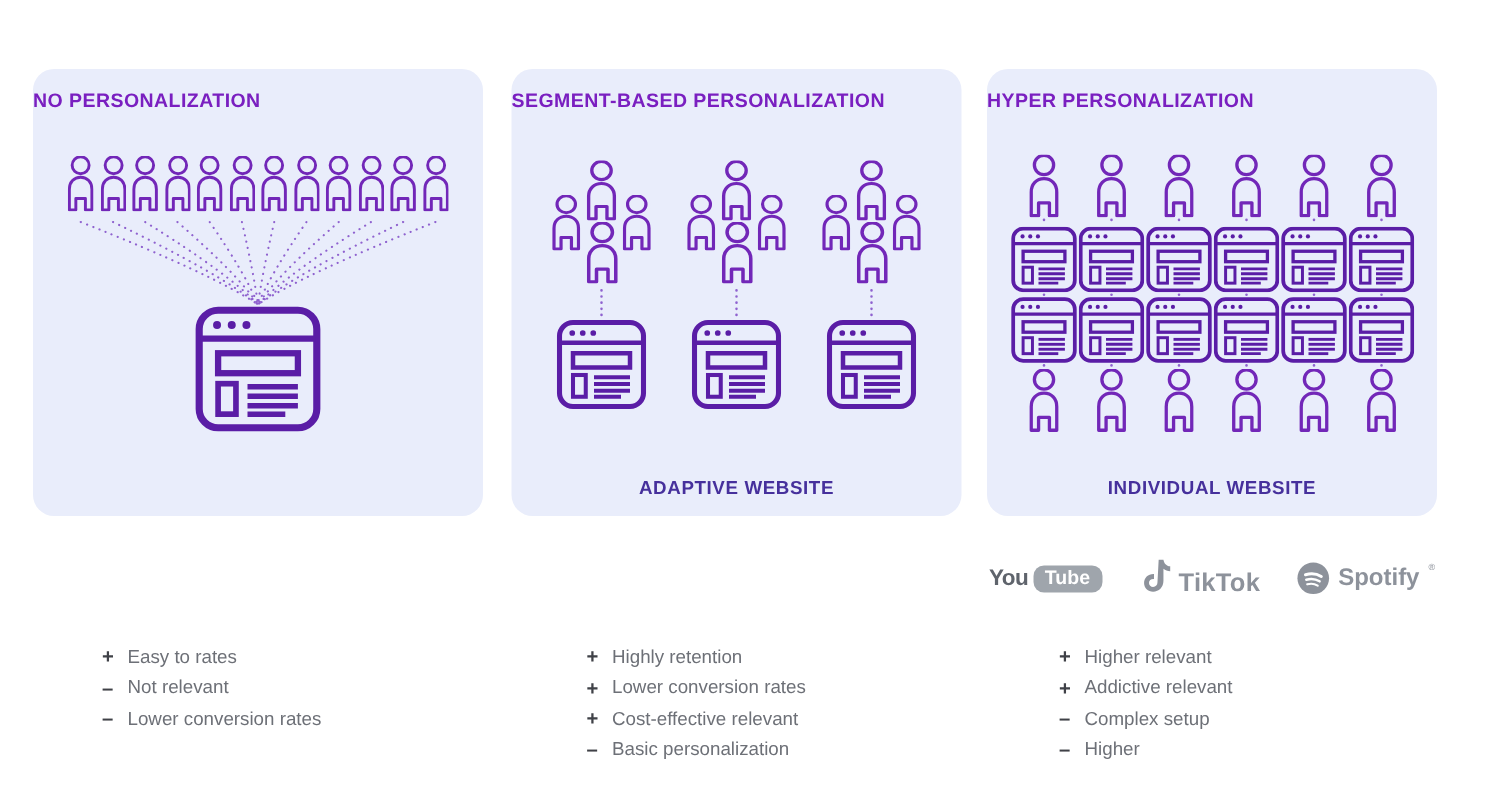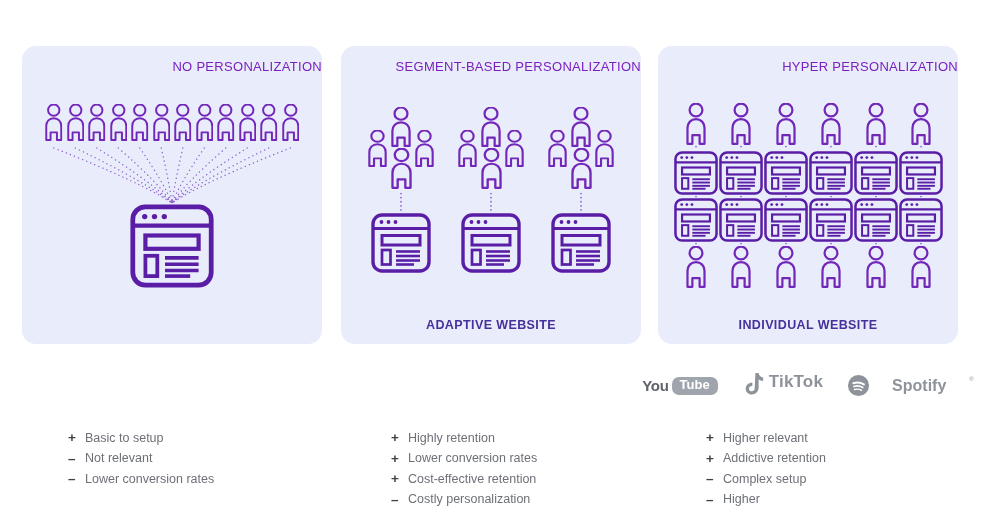--- a/index.html
+++ b/index.html
@@ -7,22 +7,22 @@
     --icon_person:#7227b8; --icon_site:#5a1da6; --dotted:#8f62cf;
     --list_text:#6d7077; --list_sign:#3f4147; --logo_gray:#8d929b;
     --logo_dark:#5f646c; --badge_gray:#9fa5ac;
   }
   html,body{margin:0;padding:0;background:#fff;}
   .canvas{position:relative;width:1000px;height:531px;background:#fff;
           font-family:"Liberation Sans",sans-serif;overflow:hidden;}
   .panel{position:absolute;top:46px;width:300px;height:298px;
          background:var(--panel_bg);border-radius:14px;}
   #panel1{left:22px}#panel2{left:341px}#panel3{left:658px}
-  .panel-title{position:absolute;top:13px;left:0;right:0;margin:0;text-align:right;
-         font-size:13px;font-weight:400;letter-spacing:.3px;color:var(--panel_title);}
+  .panel-title{position:absolute;top:13px;left:0;right:0;margin:0;text-align:left;
+         font-size:13px;font-weight:700;letter-spacing:.3px;color:var(--panel_title);}
   .panel-label{position:absolute;top:272px;left:0;right:0;text-align:center;
          font-size:12.5px;font-weight:700;letter-spacing:.4px;color:var(--panel_label);}
   svg.person{color:var(--icon_person);display:block;}
   svg.site{color:var(--icon_site);display:block;}
   .p1-crowd{position:absolute;top:58px;left:0;right:0;display:flex;
             justify-content:center;gap:4px;}
   .p1-fan{position:absolute;top:101px;left:0;}
   .fanpath{fill:none;stroke:var(--dotted);stroke-width:1.4;
            stroke-dasharray:0.1 4.3;stroke-linecap:round;}
   .p1-site{position:absolute;top:158px;left:108px;}
@@ -36,23 +36,23 @@
   .p3-col{width:44px;display:flex;flex-direction:column;align-items:center;}
   .conn{display:block;}
   .dotline{stroke:var(--dotted);stroke-width:1.7;stroke-dasharray:0.1 4;
            stroke-linecap:round;}
   .logos{position:absolute;top:372px;left:658px;width:300px;display:flex;
          justify-content:center;align-items:center;gap:24px;}
   .yt{display:flex;align-items:center;gap:3px;}
   .yt-you{font-size:15px;font-weight:800;color:var(--logo_dark);letter-spacing:-.3px;}
   .yt-badge{background:var(--badge_gray);color:#fff;font-size:13px;font-weight:800;
             border-radius:7px;padding:0 8px 3px;line-height:15px;}
-  .tk{display:flex;align-items:flex-start;gap:4px;color:var(--logo_gray);}
+  .tk{display:flex;align-items:flex-end;gap:4px;color:var(--logo_gray);}
   .tk-label{font-size:17px;font-weight:800;letter-spacing:.2px;}
-  .sp{display:flex;align-items:flex-start;gap:22px;color:var(--logo_gray);}
+  .sp{display:flex;align-items:flex-start;gap:5px;color:var(--logo_gray);}
   .sp-label{font-size:16px;font-weight:800;line-height:23px;}
   .sp-mark{font-size:6px;color:var(--logo_gray);margin-left:1px;margin-top:2px;}
   .list{position:absolute;top:430px;font-size:12.5px;color:var(--list_text);}
   #list0{left:68px}#list1{left:391px}#list2{left:706px}
   .list-item{display:flex;align-items:center;height:15px;margin-bottom:5.6px;}
   .sign{width:17px;font-weight:700;color:var(--list_sign);font-size:13.5px;}
   .defs{position:absolute;width:0;height:0;overflow:hidden;}
 </style>
 </head>
 <body>
@@ -492,21 +492,21 @@
         <path d="M7.8 16.2c2.5-.7 5.2-.4 7.3.9" stroke="#fff" stroke-width="1.5" fill="none" stroke-linecap="round"></path>
       </svg>
       <span class="sp-label">Spotify</span>
       <span class="sp-mark">®</span>
     </div>
   </div>
 
   <div class="list" id="list0">
       <div class="list-item">
         <span class="sign">+</span>
-        <span class="txt">Basic to setup</span>
+        <span class="txt">Easy to rates</span>
       </div>
       <div class="list-item">
         <span class="sign">–</span>
         <span class="txt">Not relevant</span>
       </div>
       <div class="list-item">
         <span class="sign">–</span>
         <span class="txt">Lower conversion rates</span>
       </div>
     </div>
@@ -514,35 +514,35 @@
       <div class="list-item">
         <span class="sign">+</span>
         <span class="txt">Highly retention</span>
       </div>
       <div class="list-item">
         <span class="sign">+</span>
         <span class="txt">Lower conversion rates</span>
       </div>
       <div class="list-item">
         <span class="sign">+</span>
-        <span class="txt">Cost-effective retention</span>
+        <span class="txt">Cost-effective relevant</span>
       </div>
       <div class="list-item">
         <span class="sign">–</span>
-        <span class="txt">Costly personalization</span>
+        <span class="txt">Basic personalization</span>
       </div>
     </div>
   <div class="list" id="list2">
       <div class="list-item">
         <span class="sign">+</span>
         <span class="txt">Higher relevant</span>
       </div>
       <div class="list-item">
         <span class="sign">+</span>
-        <span class="txt">Addictive retention</span>
+        <span class="txt">Addictive relevant</span>
       </div>
       <div class="list-item">
         <span class="sign">–</span>
         <span class="txt">Complex setup</span>
       </div>
       <div class="list-item">
         <span class="sign">–</span>
         <span class="txt">Higher</span>
       </div>
     </div>

